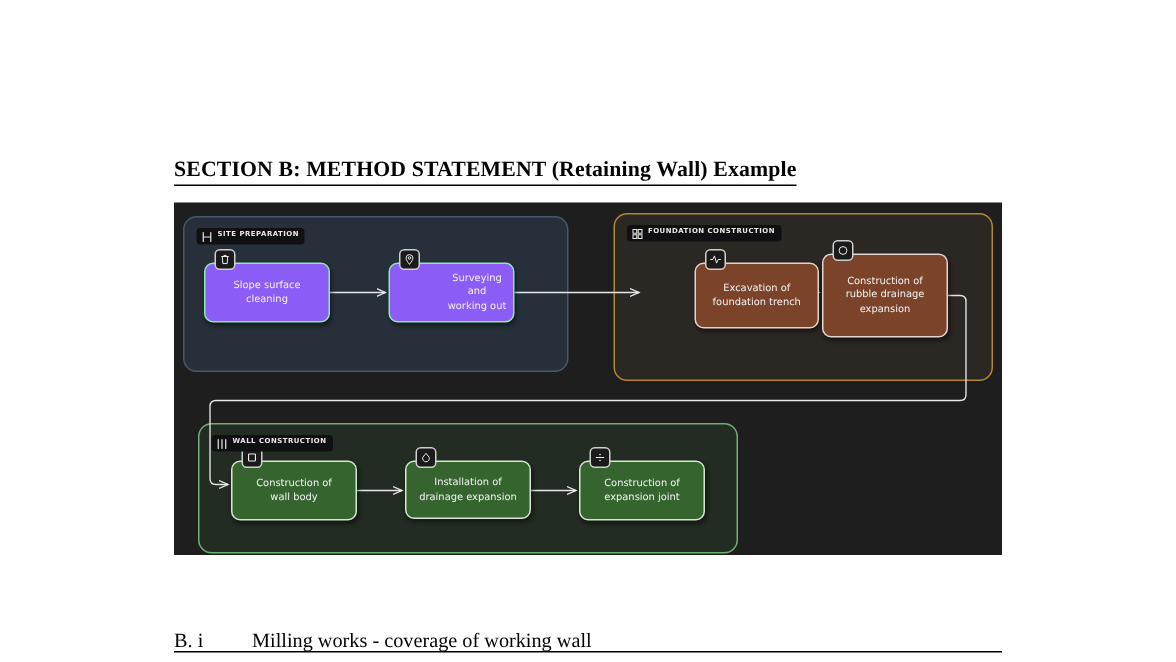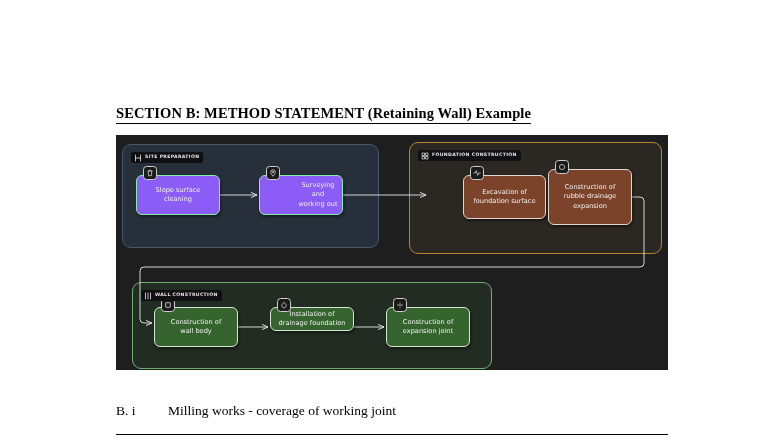--- a/index.html
+++ b/index.html
@@ -143,21 +143,21 @@
   
   .caption {
     position: absolute;
     left: 116px;
     top: 403px;
     font-family: "Liberation Serif", serif;
     font-size: 13.5px;
     color: #000;
     white-space: nowrap;
   }
-  .caption .cap-idx { display: inline-block; width: 52px; }
+  .caption .cap-idx { display: inline-block; width: 52px; margin-top: 16px; }
   .bottom-rule {
     position: absolute;
     left: 116px;
     top: 434px;
     width: 552px;
     height: 0;
     border-top: 1.5px solid #000;
   }
 </style>
 </head>
@@ -241,21 +241,21 @@
   </div>
 
   <div class="node brown" style="left:312px; top:40px; width:83px; height:44px;margin-left:35px;">
     <div class="node-icon">
       <svg viewBox="0 0 16 16">
         <path d="M1.5 8h3L6.6 3.2 9.4 12.8 11.5 8h3" fill="none" stroke="#efefef" stroke-width="1.3" stroke-linejoin="round" stroke-linecap="round"></path>
       </svg>
     </div>
     <div>
       <span>Excavation of</span><br>
-      <span>foundation surface</span>
+      <span>foundation trench</span>
     </div>
   </div>
 
   <div class="node brown" style="left:432px; top:34px; width:84px; height:56px;">
     <div class="node-icon">
       <svg viewBox="0 0 16 16">
         <circle cx="8" cy="8" r="5.2" fill="none" stroke="#efefef" stroke-width="1.3"></circle>
       </svg>
     </div>
     <div>
@@ -270,45 +270,45 @@
       <svg viewBox="0 0 16 16">
         <rect x="3.4" y="3.4" width="9.2" height="9.2" rx="1" fill="none" stroke="#efefef" stroke-width="1.5"></rect>
       </svg>
     </div>
     <div>
       <span>Construction of</span><br>
       <span>wall body</span>
     </div>
   </div>
 
-  <div class="node green" style="left:154px; top:172px; width:84px; height:24px;">
+  <div class="node green" style="left:154px; top:172px; width:84px; height:39px;">
     <div class="node-icon">
       <svg viewBox="0 0 16 16">
         <path d="M8 2.4 L12.2 7.6a4.5 4.5 0 1 1-8.4 0z" fill="none" stroke="#efefef" stroke-width="1.3" stroke-linejoin="round"></path>
       </svg>
     </div>
     <div>
       <span>Installation of</span><br>
-      <span>drainage foundation</span>
+      <span>drainage expansion</span>
     </div>
   </div>
 
   <div class="node green" style="left:270px; top:172px; width:84px; height:40px;">
     <div class="node-icon">
       <svg viewBox="0 0 16 16">
         <circle cx="8" cy="4" r="1.1" fill="#efefef"></circle>
         <path d="M3 8h10" stroke="#efefef" stroke-width="1.4" stroke-linecap="round"></path>
         <circle cx="8" cy="12" r="1.1" fill="#efefef"></circle>
       </svg>
     </div>
     <div>
       <span>Construction of</span><br>
       <span>expansion joint</span>
     </div>
   </div>
 
 </div>
 
 <div class="caption">
-  <span class="cap-idx">B.  i</span><span>Milling works - coverage of working joint</span>
+  <span class="cap-idx">B.  i</span><span>Milling works - coverage of working wall</span>
 </div>
 
 <div class="bottom-rule"></div>
 
 </body></html>

